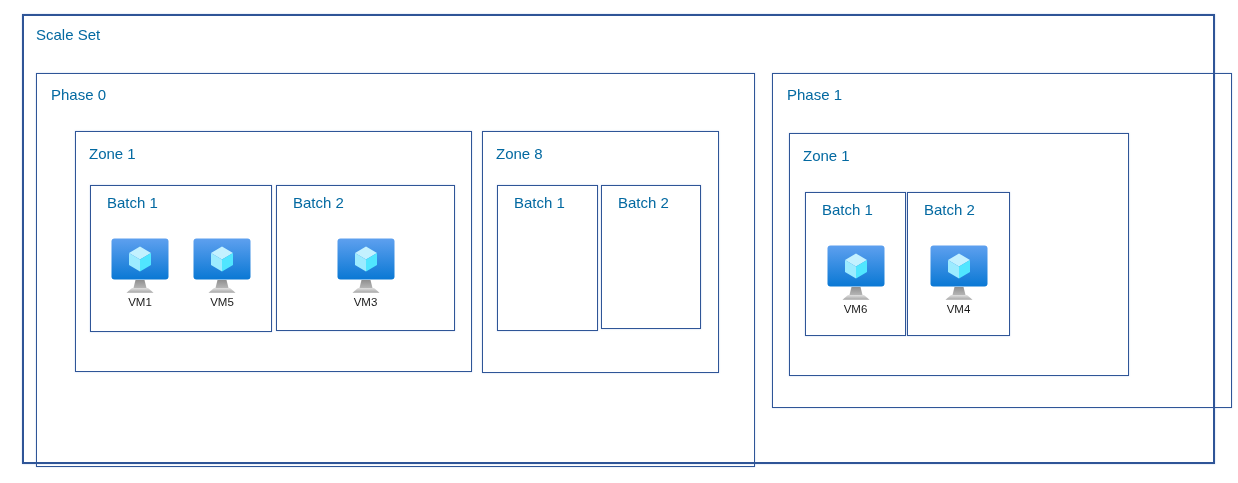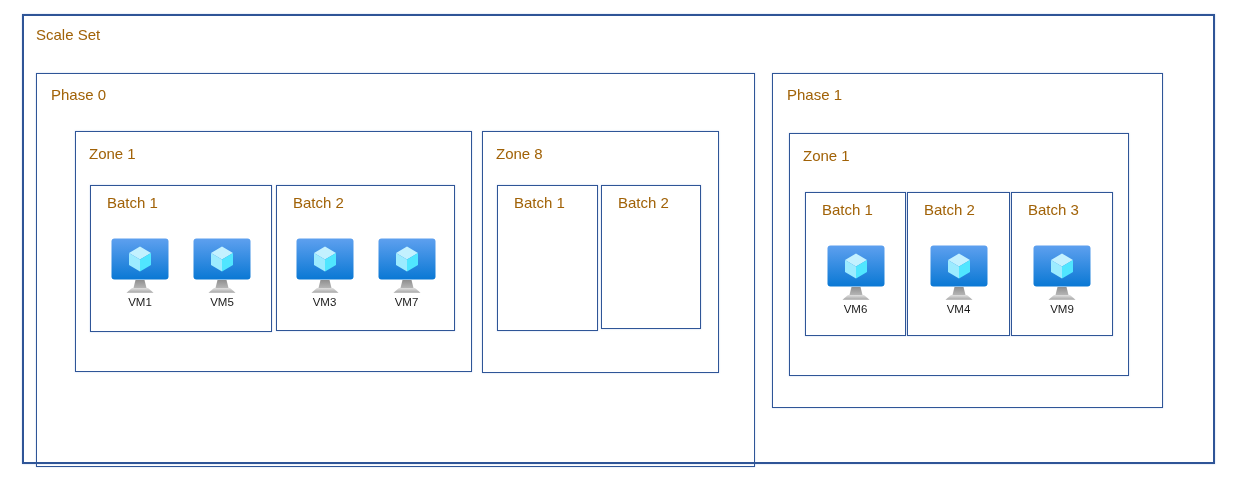--- a/index.html
+++ b/index.html
@@ -13,34 +13,34 @@
   .box {
     position:absolute;
     box-sizing:border-box;
     border:1.5px solid #2F5597;
     background:transparent;
     box-shadow:0 0 1.5px rgba(68,114,196,0.35);
   }
   .box.outer { border-width:2px; }
   .box-label {
     position:absolute;
-    color:#a16207;
+    color:#0369a1;
     font-size:15px;
     line-height:20px;
     white-space:nowrap;
   }
   .label-scale { left:12px; top:9px; }
   .label-phase { left:14px; top:11px; }
   .label-zone  { left:13px; top:12px; }
   .label-batch { left:16px; top:7px; }
 
   
   #scaleSet { left:22px;  top:14px; width:1193px; height:450px; }
   #p0       { left:12px;  top:57px; width:719px;  height:394px; }
-  #p1       { left:748px; top:57px; width:391px;  height:335px; }
+  #p1       { left:748px; top:57px; width:460px;  height:335px; }
   #p0z1     { left:38px;  top:57px; width:397px;  height:241px; }
   #p0z2     { left:445px; top:57px; width:237px;  height:242px; }
   #p1z1     { left:16px;  top:59px; width:340px;  height:243px; }
   #p0z1b1   { left:14px;  top:53px; width:182px;  height:147px; }
   #p0z1b2   { left:200px; top:53px; width:179px;  height:146px; }
   #p0z2b1   { left:14px;  top:53px; width:101px;  height:146px; }
   #p0z2b2   { left:118px; top:53px; width:100px;  height:144px; }
   #p1z1b1   { left:15px;  top:58px; width:101px;  height:144px; }
   #p1z1b2   { left:117px; top:58px; width:103px;  height:144px; }
   #p1z1b3   { left:221px; top:58px; width:102px;  height:144px; }
@@ -121,26 +121,20 @@
 
         <div class="box" id="p0z1b2">
           <div class="box-label label-batch">Batch 2</div>
           <div class="vm-row">
             <div class="vm">
               <svg class="vm-svg" viewBox="0 0 58 55">
                   <use href="#vmGlyph"></use>
                 </svg>
               <div class="vm-label">VM3</div>
             </div>
-            <div class="vm">
-              <svg class="vm-svg" viewBox="0 0 58 55">
-                  <use href="#vmGlyph"></use>
-                </svg>
-              <div class="vm-label">VM7</div>
-            </div>
           </div>
         </div>
       </div>
 
       <div class="box" id="p0z2">
         <div class="box-label label-zone">Zone 8</div>
 
         <div class="box" id="p0z2b1">
           <div class="box-label label-batch">Batch 1</div>
         </div>
@@ -174,28 +168,17 @@
           <div class="vm-row">
             <div class="vm">
               <svg class="vm-svg" viewBox="0 0 58 55">
                   <use href="#vmGlyph"></use>
                 </svg>
               <div class="vm-label">VM4</div>
             </div>
           </div>
         </div>
 
-        <div class="box" id="p1z1b3">
-          <div class="box-label label-batch">Batch 3</div>
-          <div class="vm-row">
-            <div class="vm">
-              <svg class="vm-svg" viewBox="0 0 58 55">
-                  <use href="#vmGlyph"></use>
-                </svg>
-              <div class="vm-label">VM9</div>
-            </div>
-          </div>
-        </div>
       </div>
     </div>
 
   </div>
 </div>
 
 </body></html>

